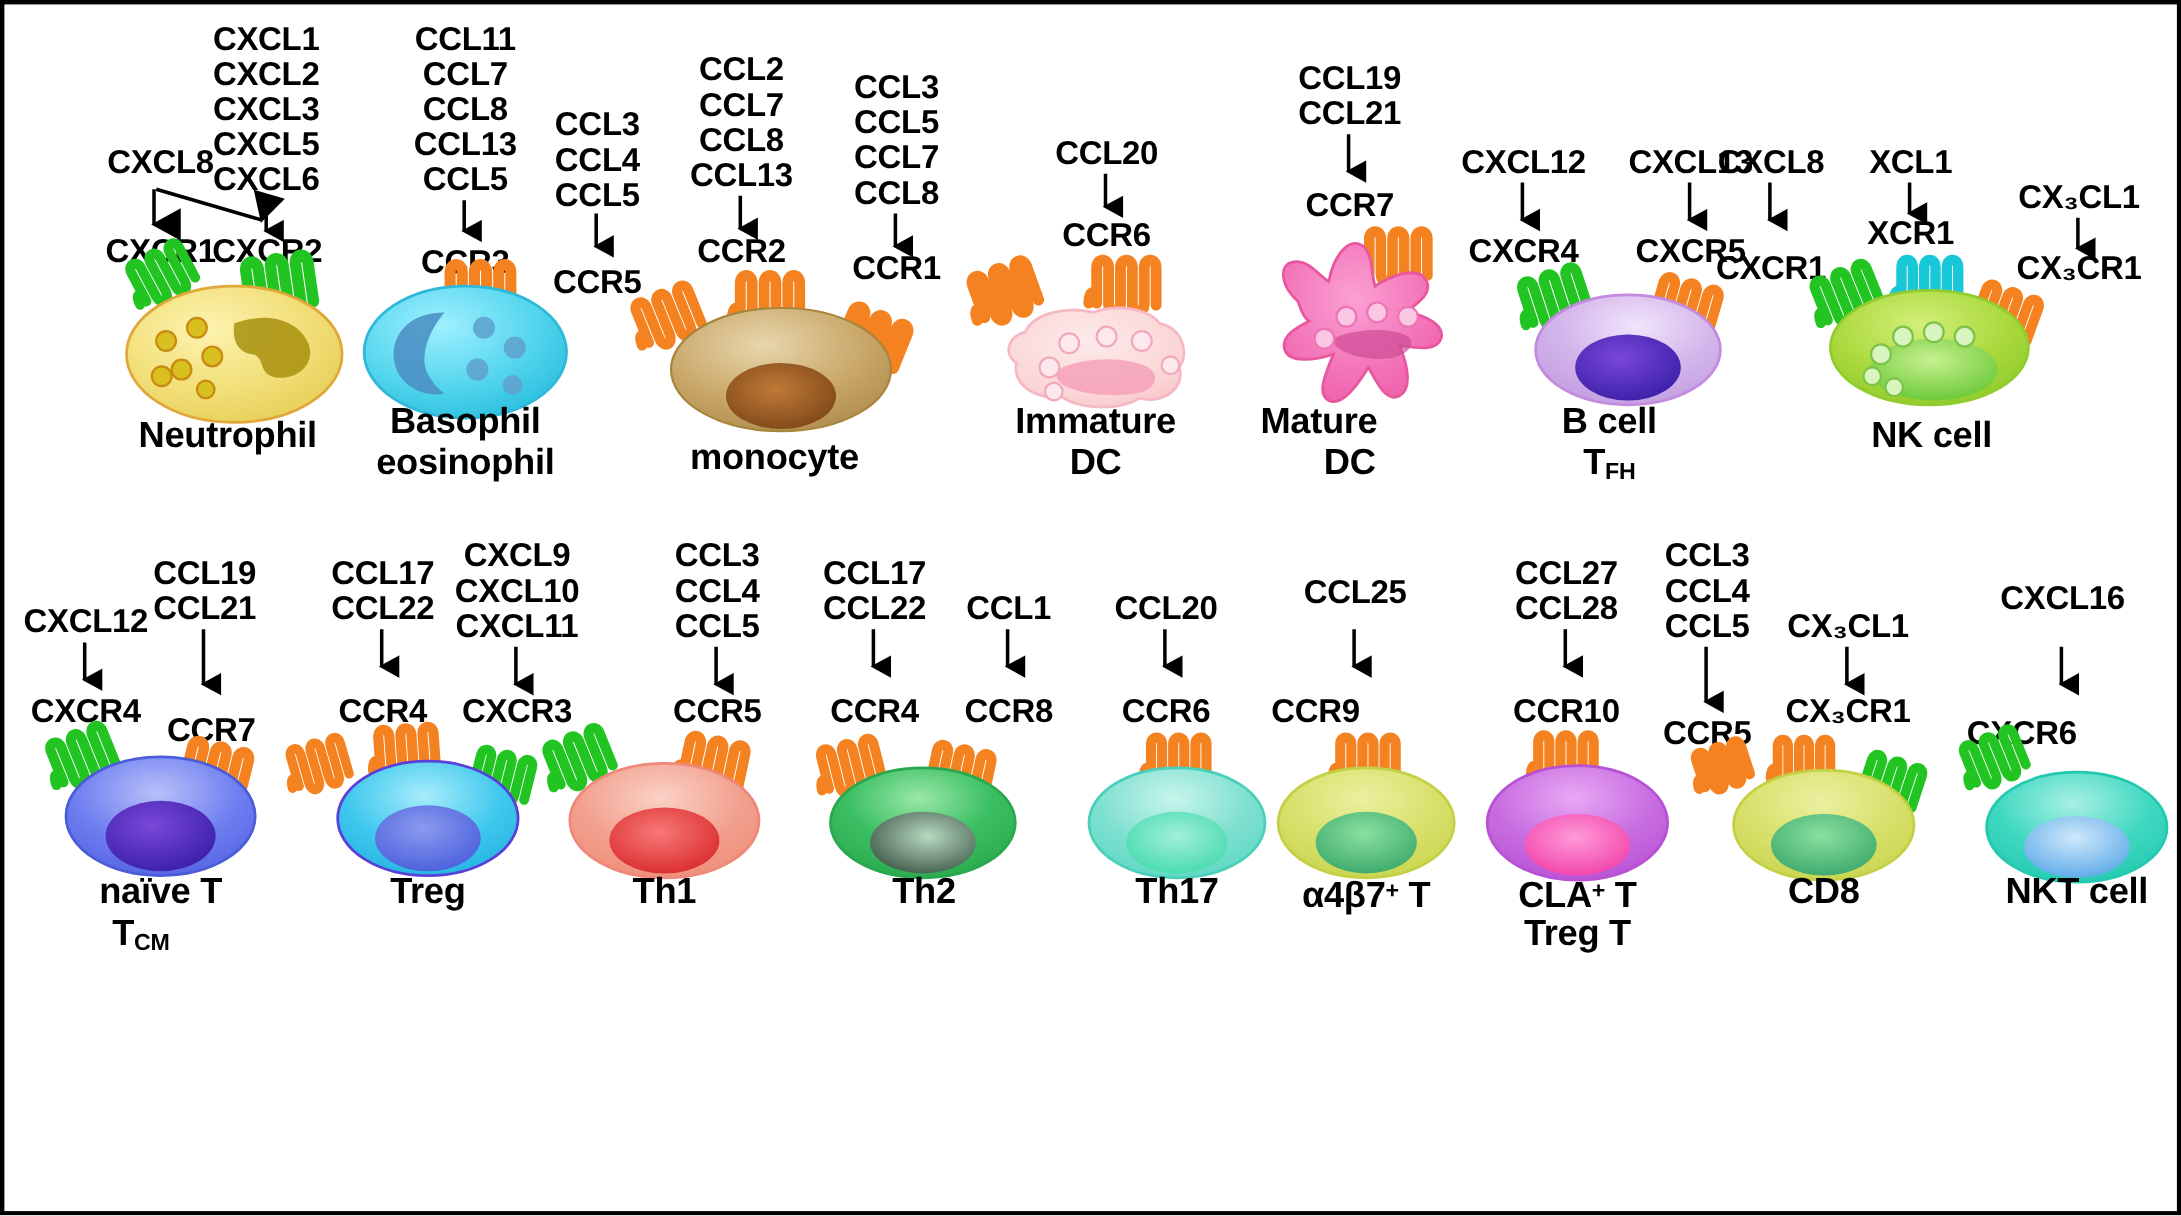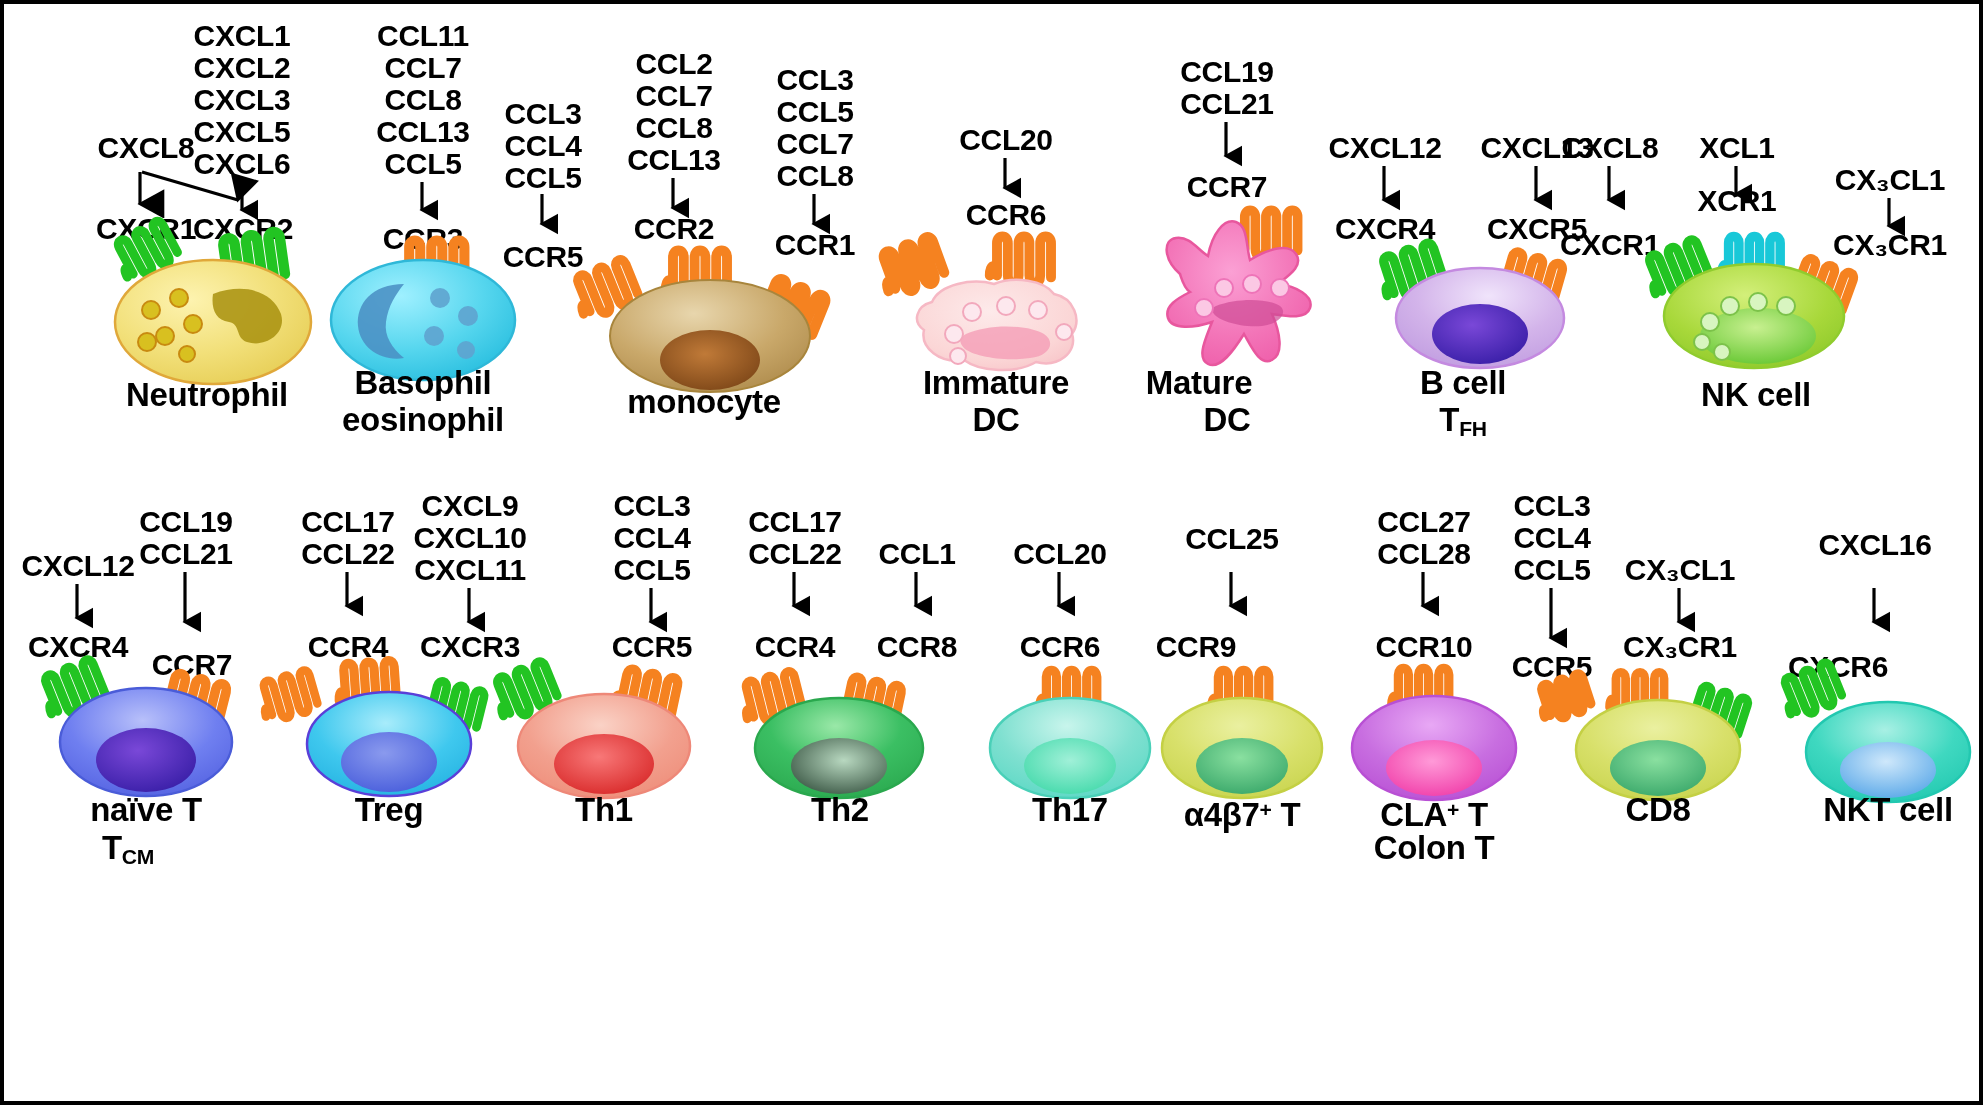--- a/index.html
+++ b/index.html
@@ -258,21 +258,21 @@
       <g transform="translate(104,0) scale(0.9)">
         <use href="#rec7tm" fill="none" stroke="#f58220" stroke-width="11" stroke-linecap="round" stroke-linejoin="round"></use>
       </g>
       <g transform="translate(210,24) rotate(22) scale(0.88)">
         <use href="#rec7tm" fill="none" stroke="#f58220" stroke-width="12" stroke-linecap="round" stroke-linejoin="round"></use>
       </g>
       <ellipse cx="150" cy="86" rx="100" ry="56" fill="url(#gTan)" stroke="#a8853c" stroke-width="2"></ellipse>
       <ellipse cx="150" cy="110" rx="50" ry="30" fill="url(#nBrown)"></ellipse>
     </svg>
   </div>
-  <div class="cellname ctr" style="left:704px;top:382px">monocyte</div>
+  <div class="cellname ctr" style="left:704px;top:395px">monocyte</div>
 
   <div class="lig ctr" style="left:1006px;top:122px">CCL20</div>
   <svg class="arrow" style="left:991px;top:156px" width="30" height="46">
     <line x1="14" y1="2" x2="14" y2="32" stroke="#000" stroke-width="3.2" marker-end="url(#ah)"></line>
   </svg>
   <div class="rec ctr" style="left:1006px;top:198px">CCR6</div>
 
   <div class="cellwrap" style="left:868px;top:236px">
     <svg class="cellsvg" width="260" height="136" viewBox="0 0 260 136">
       <g transform="translate(6,20) rotate(-20) scale(0.86)">
@@ -357,21 +357,21 @@
   <div class="lig ctr" style="left:1610px;top:130px">CXCL8</div>
   <svg class="arrow" style="left:1595px;top:164px" width="30" height="50">
     <line x1="14" y1="2" x2="14" y2="36" stroke="#000" stroke-width="3.2" marker-end="url(#ah)"></line>
   </svg>
   <div class="rec ctr" style="left:1610px;top:228px">CXCR1</div>
 
   <div class="lig ctr" style="left:1737px;top:130px">XCL1</div>
   <svg class="arrow" style="left:1722px;top:164px" width="30" height="44">
     <line x1="14" y1="2" x2="14" y2="30" stroke="#000" stroke-width="3.2" marker-end="url(#ah)"></line>
   </svg>
-  <div class="rec ctr" style="left:1737px;top:184px">XCR1</div>
+  <div class="rec ctr" style="left:1737px;top:196px">XCR1</div>
 
   <div class="lig ctr" style="left:1890px;top:162px">CX₃CL1</div>
   <svg class="arrow" style="left:1875px;top:196px" width="30" height="44">
     <line x1="14" y1="2" x2="14" y2="30" stroke="#000" stroke-width="3.2" marker-end="url(#ah)"></line>
   </svg>
   <div class="rec ctr" style="left:1890px;top:228px">CX₃CR1</div>
 
   <div class="cellwrap" style="left:1636px;top:230px">
     <svg class="cellsvg" width="240" height="140" viewBox="0 0 240 140">
       <g transform="translate(4,30) rotate(-22) scale(0.84)">
@@ -550,21 +550,21 @@
   <div class="cellwrap" style="left:1330px;top:656px">
     <svg class="cellsvg" width="210" height="144" viewBox="0 0 210 144">
       <g transform="translate(60,12) scale(0.84)">
         <use href="#rec7tm" fill="none" stroke="#f58220" stroke-width="11" stroke-linecap="round" stroke-linejoin="round"></use>
       </g>
       <ellipse cx="104" cy="92" rx="82" ry="52" fill="url(#gMagenta)" stroke="#b850d4" stroke-width="2.5"></ellipse>
       <ellipse cx="104" cy="112" rx="48" ry="28" fill="url(#nMagentaN)"></ellipse>
     </svg>
   </div>
   <div class="cellname ctr" style="left:1434px;top:790px"><span>CLA</span><sup>+</sup><span> T</span></div>
-  <div class="cellname ctr" style="left:1434px;top:828px">Colon T</div>
+  <div class="cellname ctr" style="left:1434px;top:828px">Treg T</div>
 
   <div class="lig ctr" style="left:1552px;top:488px">CCL3</div>
   <div class="lig ctr" style="left:1552px;top:520px">CCL4</div>
   <div class="lig ctr" style="left:1552px;top:552px">CCL5</div>
   <svg class="arrow" style="left:1537px;top:586px" width="30" height="66">
     <line x1="14" y1="2" x2="14" y2="52" stroke="#000" stroke-width="3.2" marker-end="url(#ah)"></line>
   </svg>
   <div class="rec ctr" style="left:1552px;top:650px">CCR5</div>
 
   <div class="lig ctr" style="left:1680px;top:552px">CX₃CL1</div>

